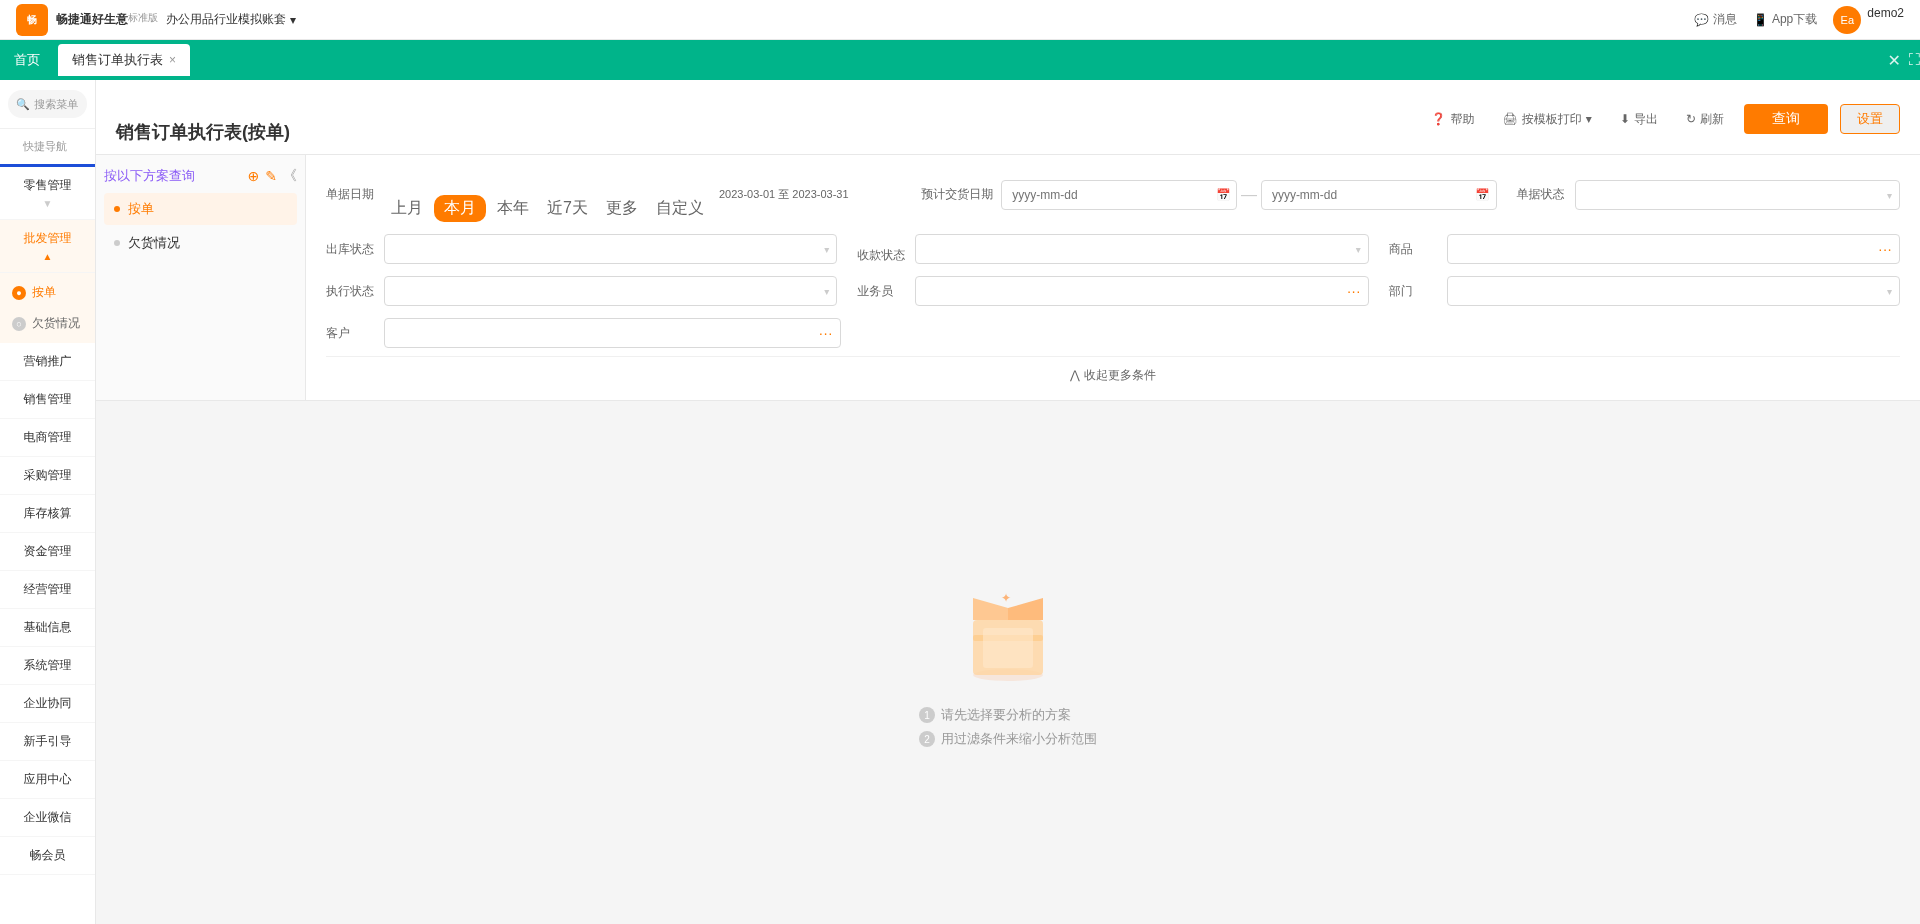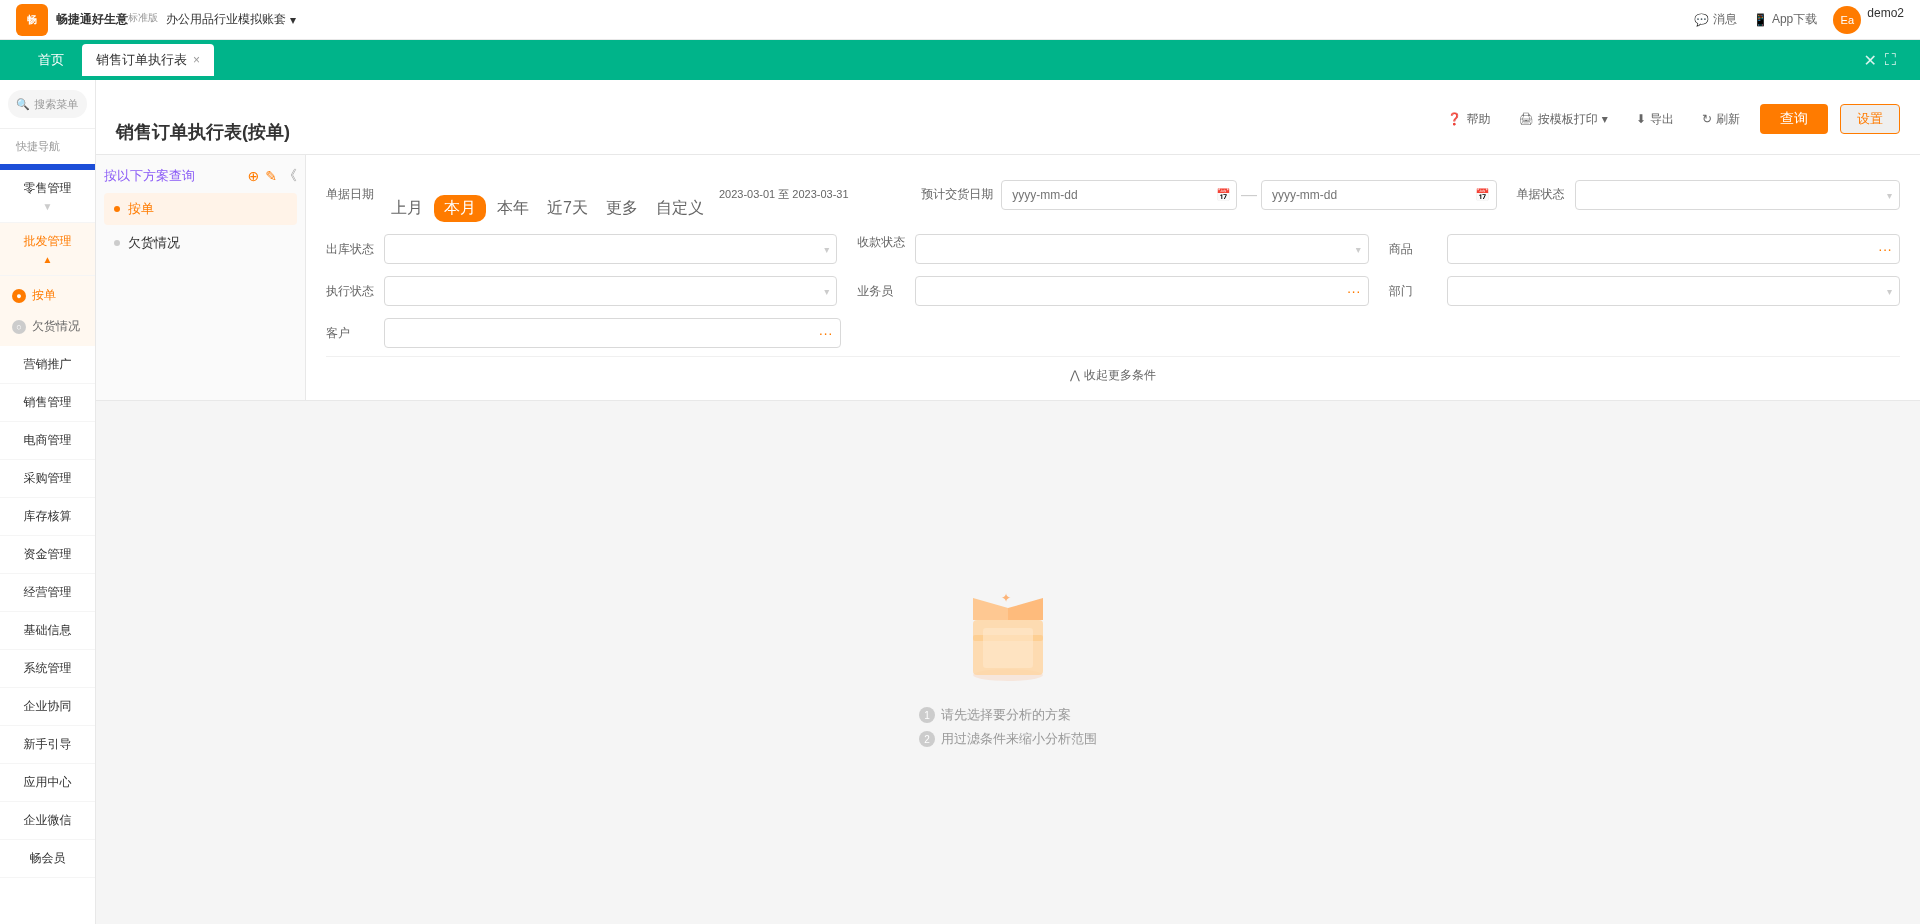--- a/index.html
+++ b/index.html
@@ -23,21 +23,21 @@
     .topbar-right { display: flex; align-items: center; gap: 16px; }
     .topbar-action { display: flex; align-items: center; gap: 4px; font-size: 12px; color: #666; cursor: pointer; }
     .avatar { width: 28px; height: 28px; border-radius: 50%; background: #ff7b00; display: flex; align-items: center; justify-content: center; color: white; font-size: 11px; overflow: hidden; }
 
     
     .nav-tabs {
       height: 40px;
       background: #00b48a;
       display: flex;
       align-items: center;
-      padding: 0 24px;
+      padding: 0 0;
       gap: 4px;
       flex-shrink: 0;
     }
     .nav-tab {
       height: 32px;
       padding: 0 14px;
       display: flex;
       align-items: center;
       gap: 6px;
       font-size: 13px;
@@ -89,22 +89,22 @@
       font-size: 12px;
       color: #333;
       border-bottom: 1px solid #f5f5f5;
       display: flex;
       flex-direction: column;
       align-items: center;
       gap: 4px;
     }
     .sidebar-nav-item.active { color: #ff7b00; background: #fff8f0; }
     .sidebar-quick-nav {
-      padding: 8px 8px;
-      border-bottom: 6px solid #1d4ed8;
+      padding: 8px 15px;
+      border-bottom: 3px solid #1d4ed8;
     }
     .sidebar-quick-label {
       font-size: 11px;
       color: #999;
       padding: 2px 8px;
       display: flex;
       align-items: center;
       justify-content: space-between;
     }
 
@@ -134,21 +134,21 @@
       font-size: 12px;
       color: #666;
       cursor: pointer;
       padding: 4px 8px;
       border-radius: 4px;
     }
     .page-action-btn.primary {
       background: #ff7b00;
       color: white;
       border: none;
-      padding: 6px 20px;
+      padding: 6px 28px;
       border-radius: 4px;
       font-size: 14px;
       font-weight: 500;
     }
     .page-action-btn.secondary {
       border: 1px solid #ff7b00;
       color: #ff7b00;
       padding: 5px 16px;
       border-radius: 4px;
       font-size: 13px;
@@ -539,21 +539,21 @@
         <div style="display:flex;align-items:center;gap:20px;margin-bottom:12px;">
           <div style="display:flex;align-items:center;gap:8px;flex:1;">
             <span class="filter-field-label">出库状态</span>
             <div class="filter-field-control" style="flex:1;position:relative;">
               <select class="f-select">
                 <option value=""></option>
               </select>
               <span class="f-select-arrow">▾</span>
             </div>
           </div>
-          <div style="display:flex;align-items:flex-start;gap:8px;flex:1;">
+          <div style="display:flex;align-items:flex-end;gap:8px;flex:1;">
             <span class="filter-field-label">收款状态</span>
             <div class="filter-field-control" style="flex:1;position:relative;">
               <select class="f-select">
                 <option value=""></option>
               </select>
               <span class="f-select-arrow">▾</span>
             </div>
           </div>
           <div style="display:flex;align-items:center;gap:8px;flex:1;">
             <span class="filter-field-label">商品</span>

